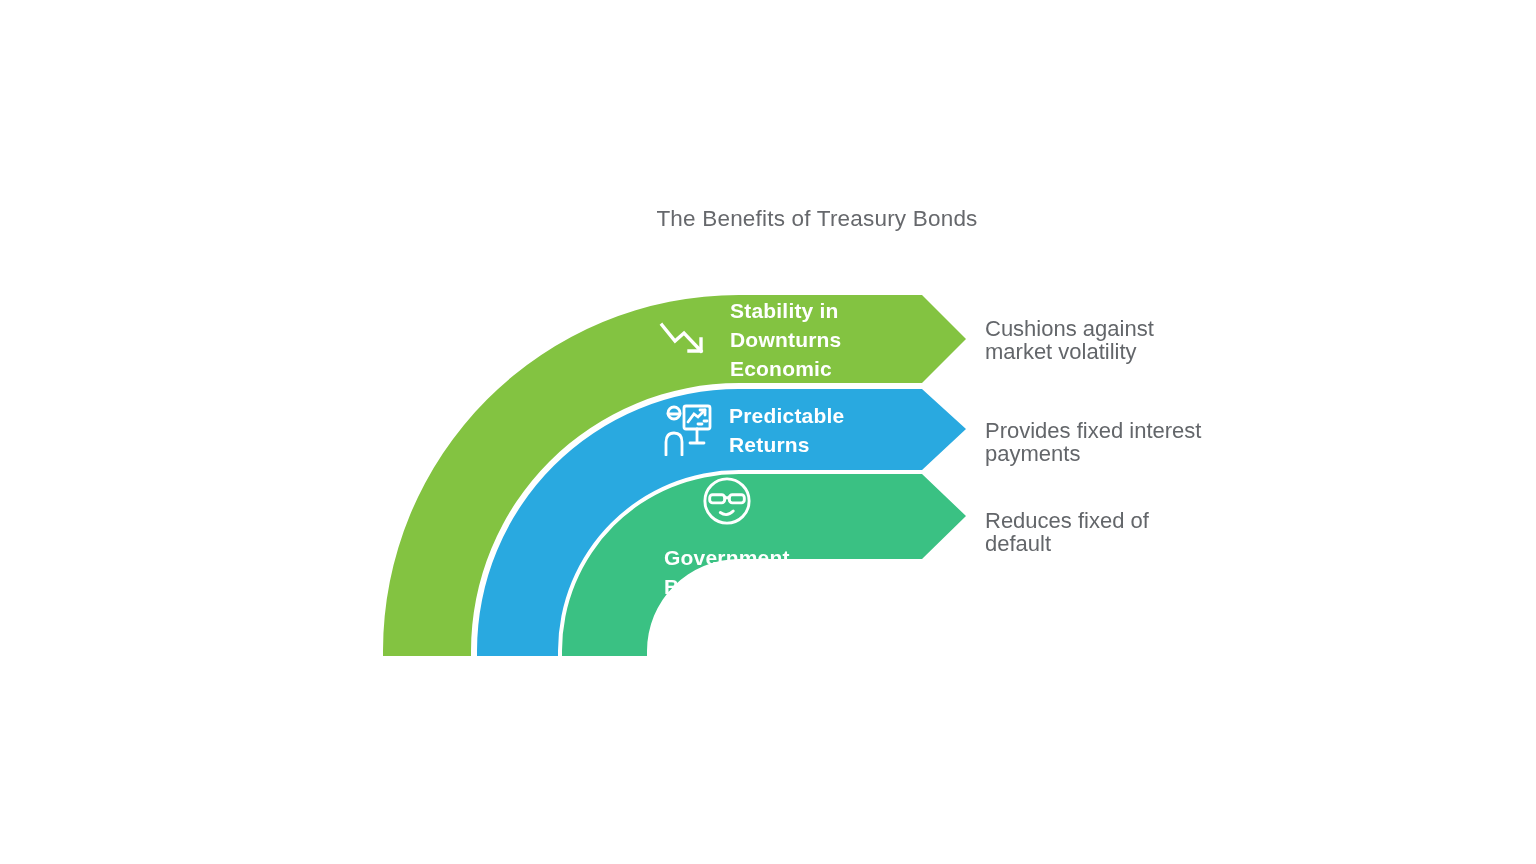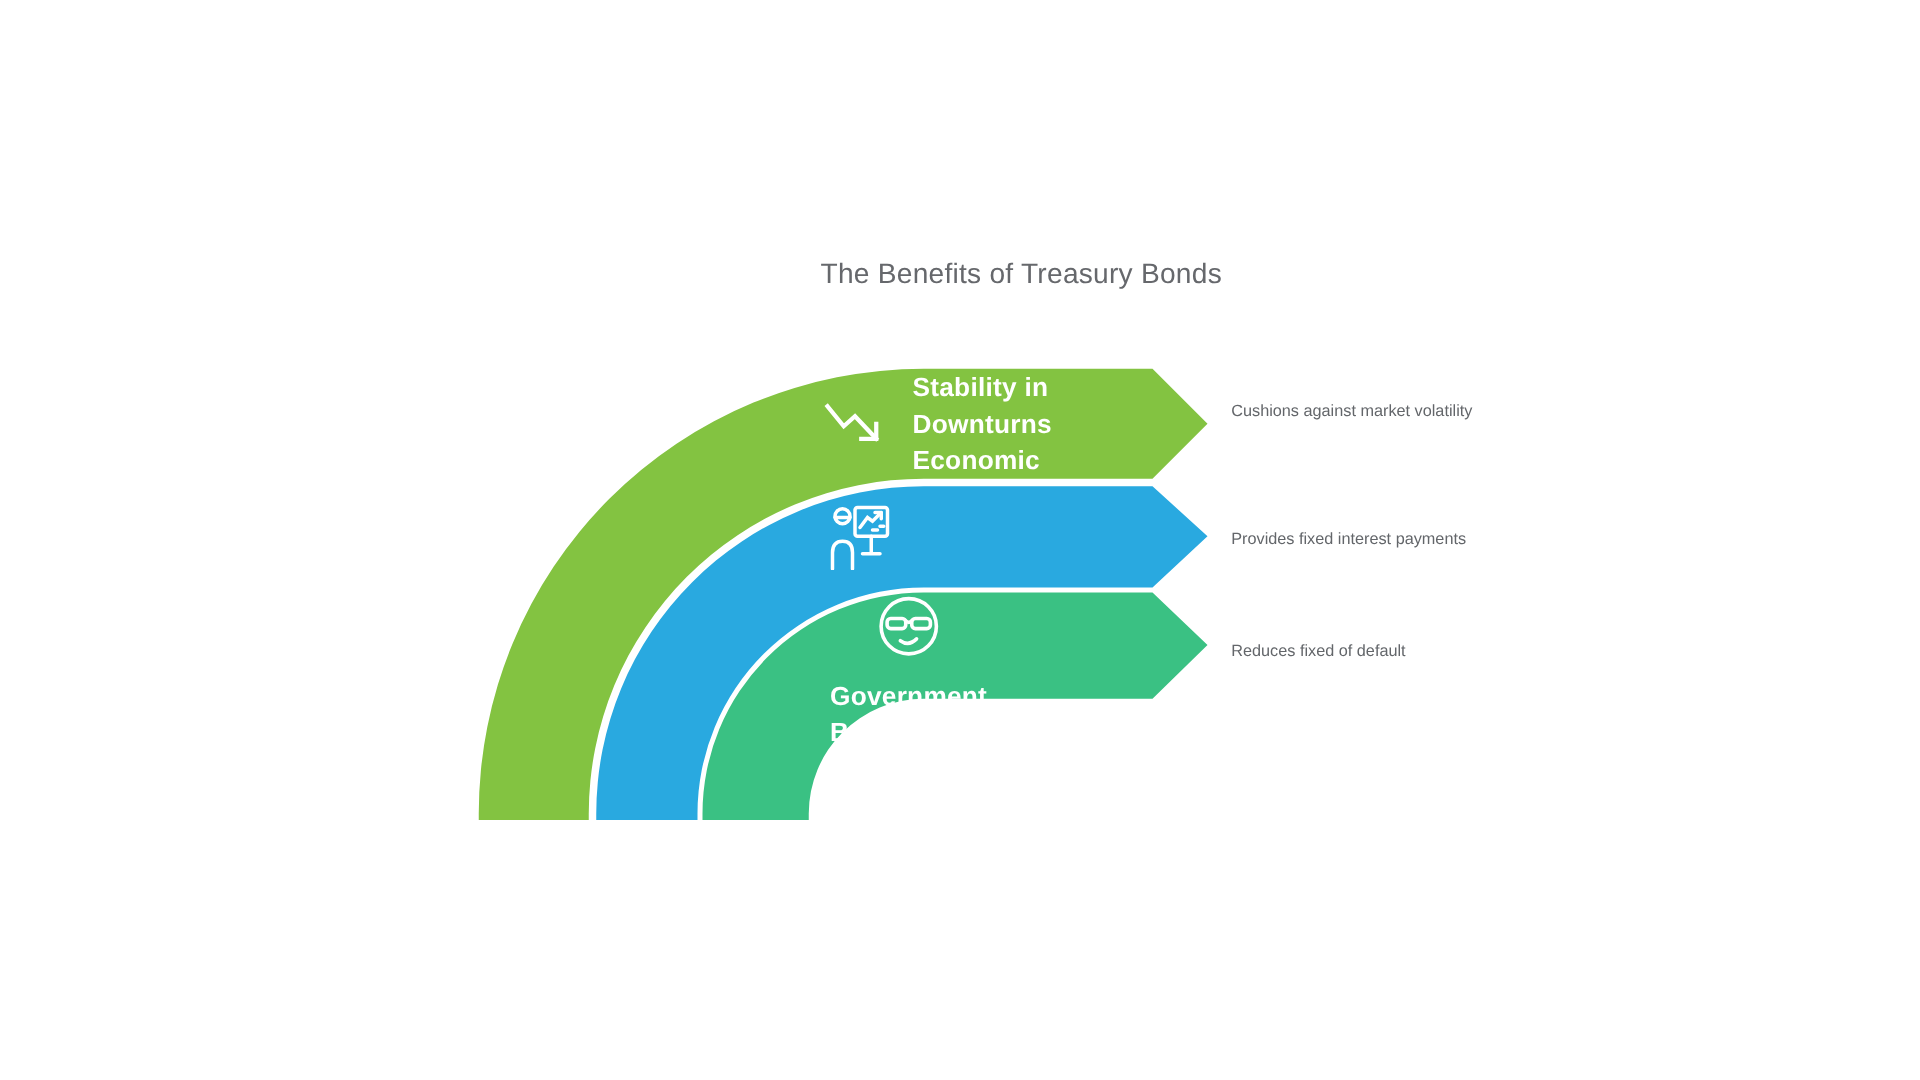--- a/index.html
+++ b/index.html
@@ -46,21 +46,21 @@
   }
   .band-label .txt span { display: block; }
   .band-icon { flex: 0 0 auto; }
   .label-1 { left: 632px; top: 295px; height: 88px; gap: 19px; }
   .label-2 { left: 636px; top: 389px; height: 81px; gap: 16px; }
   .label-3 { left: 637px; top: 476px; height: 85px; gap: 17px; flex-direction: column; }
   .desc {
     position: absolute;
     left: 958px;
     width: 230px;
-    font-size: 13px;
+    font-size: 22px;
     line-height: 23px;
     color: #63666a;
   }
   .desc-1 { top: 317px; }
   .desc-2 { top: 419px; }
   .desc-3 { top: 509px; }
 </style>
 </head>
 <body>
 
@@ -90,20 +90,24 @@
     <svg class="band-icon" width="50" height="52" viewBox="0 0 50 52" fill="none" stroke="#ffffff" stroke-width="2.8" stroke-linecap="round">
       <circle cx="11" cy="9" r="6"></circle>
       <path d="M5 10 h12"></path>
       <path d="M3 51 V38 q0-9 8-9 q8 0 8 9 v13" fill="none"></path>
       <rect x="21" y="2" width="26" height="23" rx="2"></rect>
       <polyline points="25,18 31,10 35,13 42,6" fill="none"></polyline>
       <path d="M42 6 L42 11 M42 6 L37 6"></path>
       <path d="M35 20 h4 M41 17 h3"></path>
       <path d="M34 25 v14 M27 39 h14"></path>
     </svg>
+    <div class="txt">
+      <span>Predictable</span>
+      <span>Returns</span>
+    </div>
   </div>
 
   <div class="band-label label-3">
     <svg class="band-icon" width="50" height="50" viewBox="0 0 52 52" fill="none" stroke="#ffffff" stroke-width="3" stroke-linecap="round">
       <circle cx="26" cy="26" r="23"></circle>
       <rect x="8" y="19.5" width="15.5" height="8.5" rx="3"></rect>
       <rect x="28.5" y="19.5" width="15.5" height="8.5" rx="3"></rect>
       <path d="M23.5 21.5 q2.5 2.5 5 0" fill="none"></path>
       <path d="M19 38 q7 5 13.5 -1.5" fill="none"></path>
     </svg>

